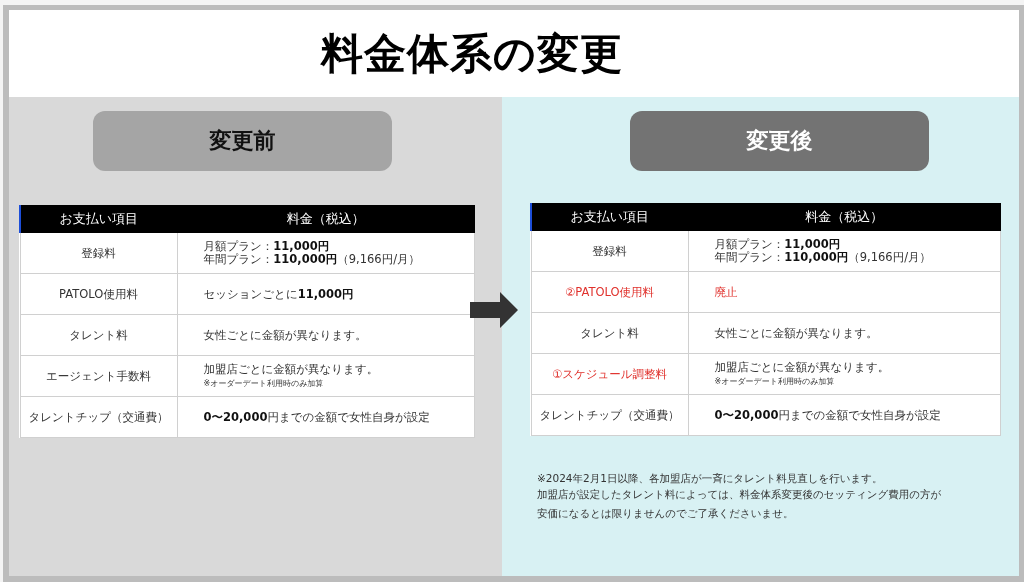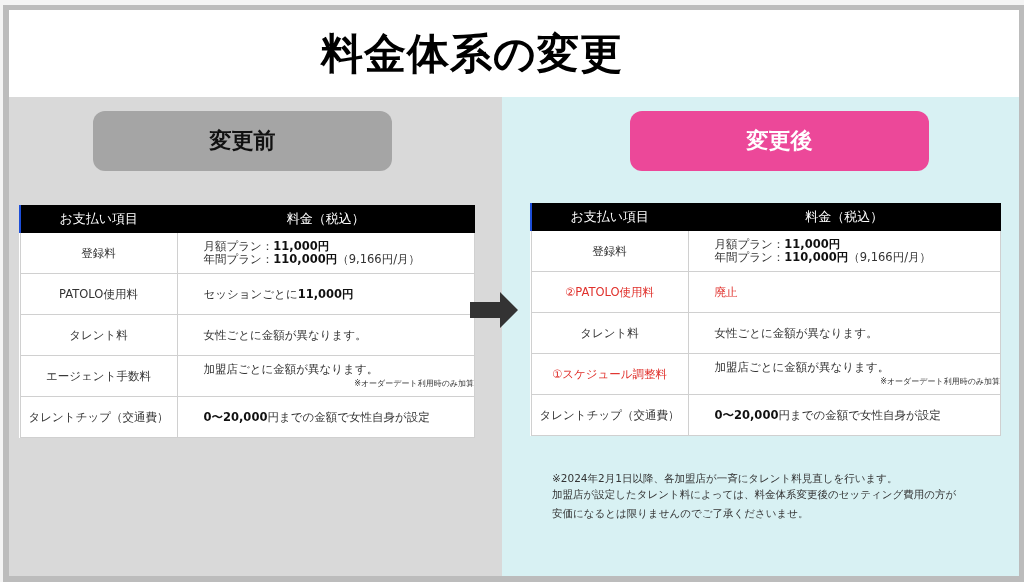--- a/index.html
+++ b/index.html
@@ -8,35 +8,35 @@
   .frame { position:absolute; left:3px; top:5px; width:1010px; height:566px;
     border:6px solid #bcbcbc; border-top-width:5px; background:#fff; box-sizing:content-box; }
   .title-area { position:absolute; left:0; top:0; width:926px; height:87px; background:#fff;
     display:flex; align-items:center; justify-content:center; }
   .title { font-size:42px; font-weight:bold; color:#000; letter-spacing:1px; }
   .panel-left { position:absolute; left:0; top:87px; width:493px; height:479px; background:#d9d9d9; }
   .panel-right { position:absolute; left:493px; top:87px; width:517px; height:479px; background:#d8f1f3; }
   .label-box { position:absolute; height:60px; border-radius:12px; display:flex; align-items:center;
     justify-content:center; font-size:22px; font-weight:bold; }
   .label-before { left:84px; top:14px; width:299px; background:#a5a5a5; color:#111; }
-  .label-after { left:128px; top:14px; width:299px; background:#ec4899; color:#fff; }
+  .label-after { left:128px; top:14px; width:299px; background:#737373; color:#fff; }
   table.fee { position:absolute; border-collapse:collapse; background:#fff; font-size:11.5px; }
   table.fee th { background:#000; color:#fff; font-weight:normal; font-size:13px; height:26px; padding:0;
     border:1px solid #000; border-left:1px solid #d0d0d0; }
   table.fee th:first-child { border-left:2px solid #1d4ed8; }
   table.fee td { border:1px solid #d0d0d0; height:40px; padding:0; vertical-align:middle; }
   table.fee td.item { text-align:center; width:156px; color:#333; }
   table.fee td.price { padding-left:26px; color:#333; line-height:13px; }
   .red { color:#e0312c !important;margin-left:44px; }
-  .note-small { font-size:8px; display:block; margin-top:1px;text-align:right; }
+  .note-small { font-size:8px; display:block; margin-top:1px; }
   b { color:#111; }
   .table-before { left:10px; top:108px; width:456px; }
   .table-after { left:28px; top:106px; width:471px; }
   .arrow { position:absolute; left:470px; top:292px; width:54px; height:36px; }
-  .footnote { position:absolute; left:50px; top:373px; font-size:10.5px; line-height:16px; color:#333; }
+  .footnote { position:absolute; left:35px; top:373px; font-size:10.5px; line-height:16px; color:#333; }
   .footnote div:last-child { margin-top:3px; }
 </style>
 </head>
 <body>
 
 <div class="frame">
   <div class="title-area">
     <div class="title">料金体系の変更</div>
   </div>
 

